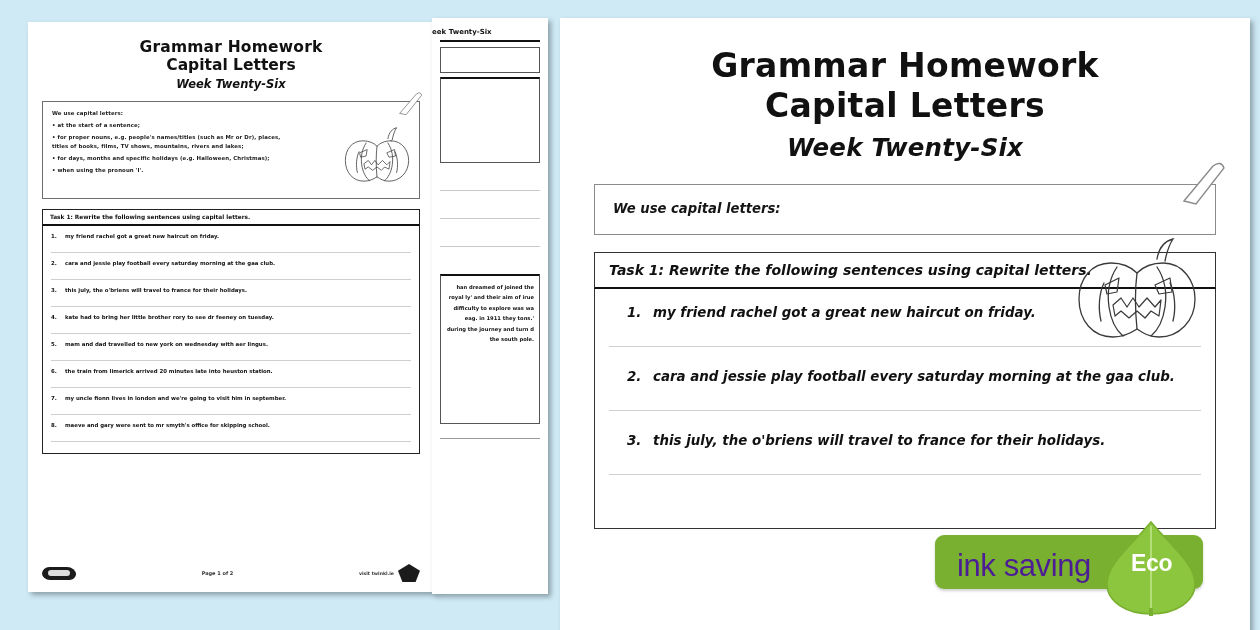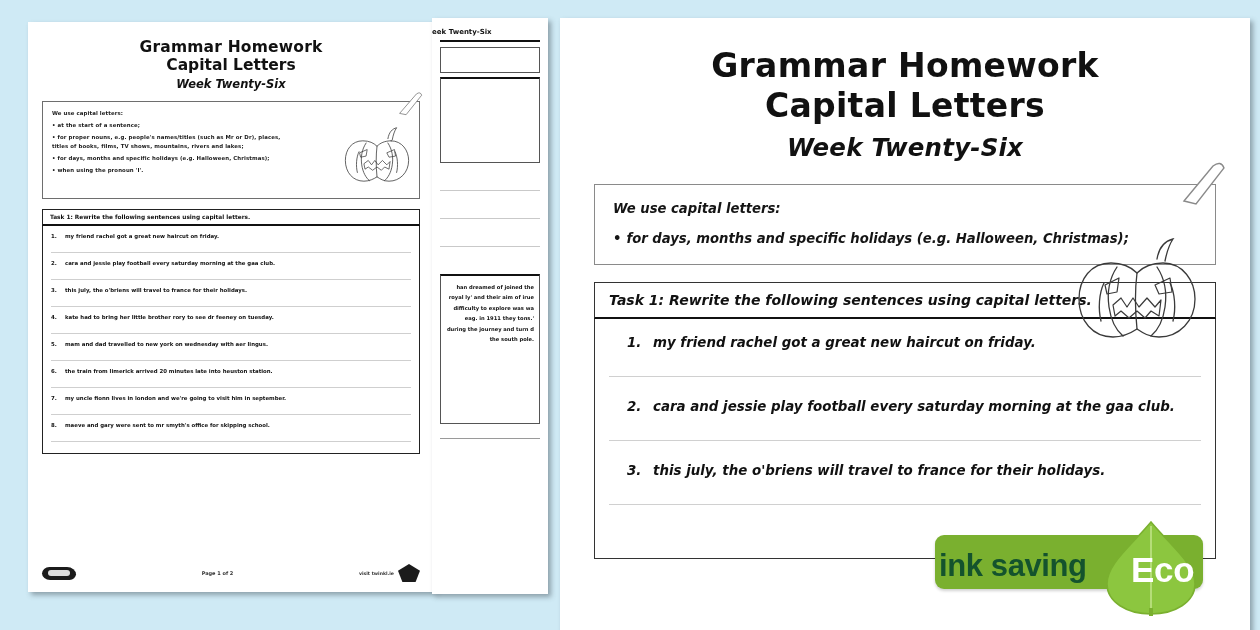--- a/index.html
+++ b/index.html
@@ -240,37 +240,36 @@
   #eco-badge .pill {
     position:absolute;
     left: 0; top: 15px;
     width: 268px; height: 54px;
     background: #7ab02f;
     border-radius: 9px;
     box-shadow: 0 2px 3px rgba(0,0,0,.18);
   }
   #eco-badge .pill-label {
     position:absolute;
-    left: 4px; top: 28px;
+    left: 22px; top: 28px;
     font-family: "Liberation Sans", sans-serif;
     font-size: 31px;
-    color: #14532d;
+    color: #4c1d95;
     letter-spacing: -.4px;
-    font-weight: bold;
   }
   #eco-badge .leaf {
     position:absolute;
     left: 168px; top: 0px;
     width: 96px; height: 96px;
   }
   #eco-badge .eco-label {
     position:absolute;
     left: 196px; top: 30px;
     font-family: "Liberation Sans", sans-serif;
-    font-size: 35px;
+    font-size: 23px;
     font-weight: bold;
     color: #ffffff;
     letter-spacing: -.3px;
     text-align: center;
   }
 </style>
 </head>
 <body style="background: rgb(207, 234, 245);">
 
 <div class="sheet" id="page-left">
@@ -368,21 +367,20 @@
   <div class="m-foot"></div>
 </div>
 
 <div class="sheet" id="page-right">
   <div class="r-title1">Grammar Homework</div>
   <div class="r-title1">Capital Letters</div>
   <div class="r-title2">Week Twenty-Six</div>
 
   <div class="r-box">
     <div class="rline">We use capital letters:</div>
-    <div class="rline sp"><span class="bl">•</span><span>for days, months and specific holidays (e.g. Halloween, Christmas);</span></div>
 
     <svg class="tape" id="tape-right" viewBox="0 0 48 46">
       <path d="M5 42 L34 7 Q42 1 45 9 L17 45 Z" fill="#fff" stroke="#8a8a8a" stroke-width="1.4"></path>
     </svg>
 
     <svg class="pumpkin" id="pumpkin-right" viewBox="0 0 132 112">
       <g fill="none" stroke="#3a3a3a" stroke-width="1.3" stroke-linecap="round">
         <path d="M86 26 C88 14 94 8 102 6 C98 12 96 18 94 28"></path>
         <path d="M92 30 C112 30 124 48 124 66 C124 88 108 104 88 104 C78 104 72 100 66 96 C60 100 52 104 42 104 C22 104 8 88 8 66 C8 46 20 30 40 30 C52 30 60 34 66 40 C72 34 80 30 92 30 Z"></path>
         <path d="M46 34 C38 46 36 60 38 74 C40 88 46 98 52 103"></path>

